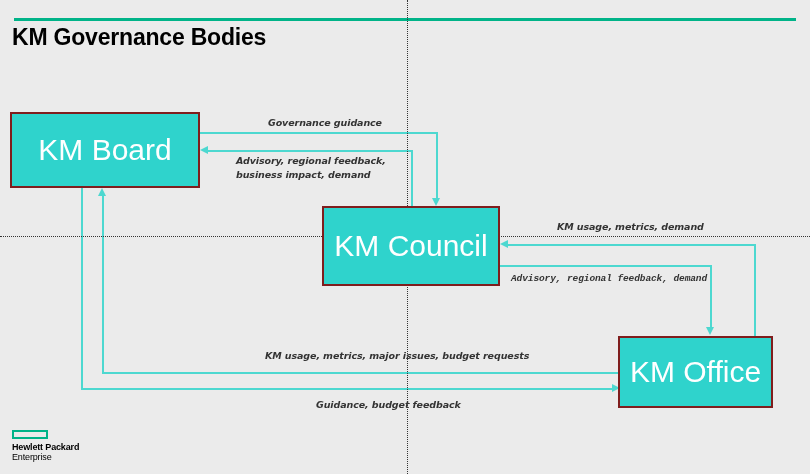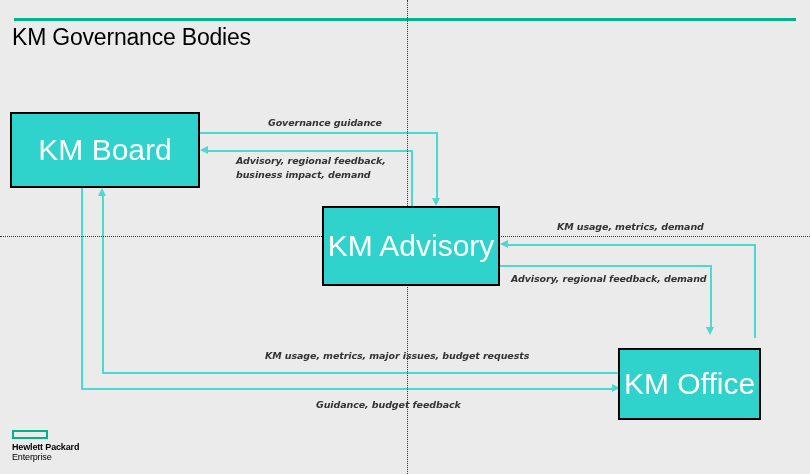--- a/index.html
+++ b/index.html
@@ -59,43 +59,43 @@
     top: 18px;
     width: 782px;
     height: 3px;
     background: #00b388;
   }
   .slide-title {
     position: absolute;
     left: 12px;
     top: 24px;
     font-size: 23px;
-    font-weight: normal;
+    font-weight: bold;
     color: #000;
     letter-spacing: -0.2px;
   }
 
   
   .node {
     position: absolute;
     background: #2fd3cc;
-    border: 2px solid #000000;
+    border: 2px solid #7f1d1d;
     box-sizing: border-box;
     color: #ffffff;
     display: flex;
     align-items: center;
     justify-content: center;
     font-size: 30px;
     font-weight: 400;
     z-index: 8;
     letter-spacing: 0px;
   }
   #node-board  { left: 10px;  top: 112px; width: 190px; height: 76px; }
   #node-council{ left: 322px; top: 206px; width: 178px; height: 80px; }
-  #node-office { left: 618px; top: 348px; width: 143px; height: 72px; }
+  #node-office { left: 618px; top: 336px; width: 155px; height: 72px; }
 
   
   .seg {
     position: absolute;
     background: #4dd8d0;
     z-index: 4;
   }
   .seg-h { height: 1.6px; }
   .seg-v { width: 1.6px; }
 
@@ -185,34 +185,34 @@
   <div class="arrow arrow-right" style="left:612px; top:384px;"></div>
 
   <div class="guide-h"></div>
   <div class="guide-v"></div>
   <div class="guide-v-red"></div>
 
   <div class="node" id="node-board">
     <span>KM Board</span>
   </div>
   <div class="node" id="node-council">
-    <span>KM Advisory</span>
+    <span>KM Council</span>
   </div>
   <div class="node" id="node-office">
     <span>KM Office</span>
   </div>
 
   <div class="edge-label" style="left:268px; top:116px;">Governance guidance</div>
 
   <div class="edge-label" style="left:236px; top:168px;">business impact, demand</div>
   <div class="edge-label" style="left:236px; top:154px;">Advisory, regional feedback,</div>
 
   <div class="edge-label" style="left:557px; top:220px;">KM usage, metrics, demand</div>
 
-  <div class="edge-label" style="left:511px; top:272px;">Advisory, regional feedback, demand</div>
+  <div class="edge-label" style="left:511px; top:272px;font-family:Liberation Mono, monospace;">Advisory, regional feedback, demand</div>
 
   <div class="edge-label" style="left:265px; top:349px;text-align:center;">KM usage, metrics, major issues, budget requests</div>
 
   <div class="edge-label" style="left:316px; top:398px;">Guidance, budget feedback</div>
 
   <div id="logo">
     <div class="mark"></div>
     <div class="l1">Hewlett Packard</div>
     <div class="l2">Enterprise</div>
   </div>

